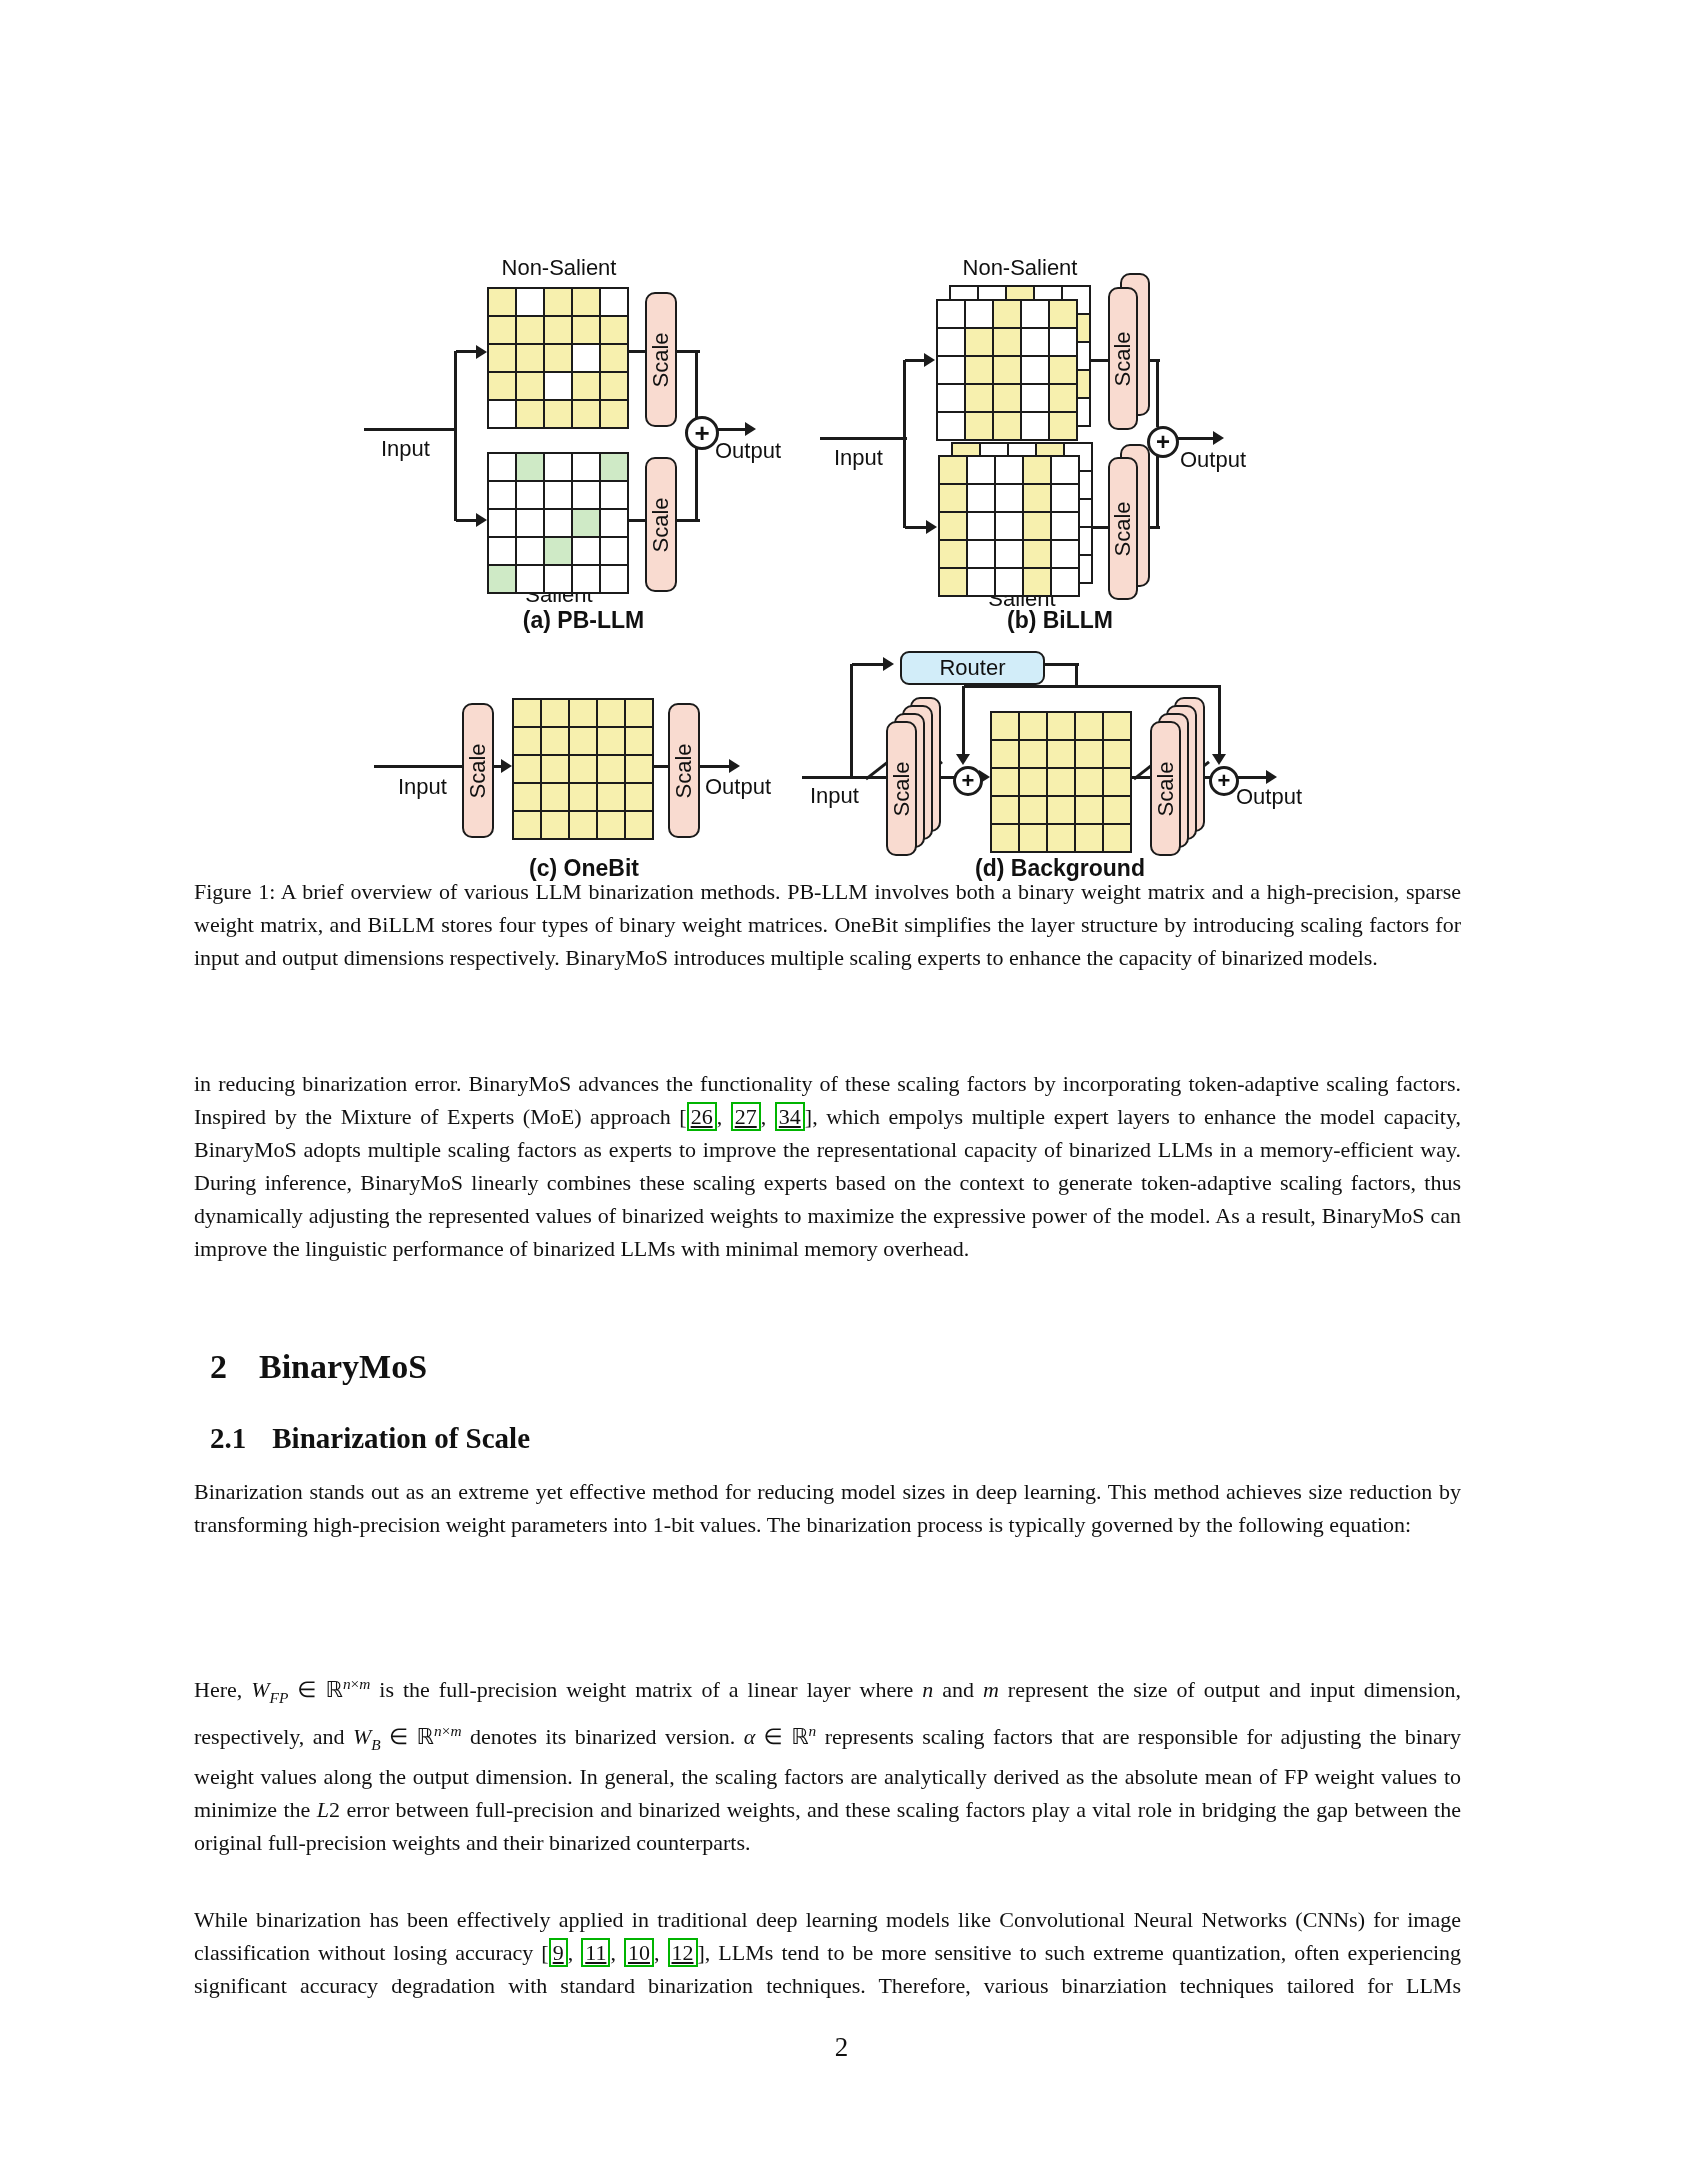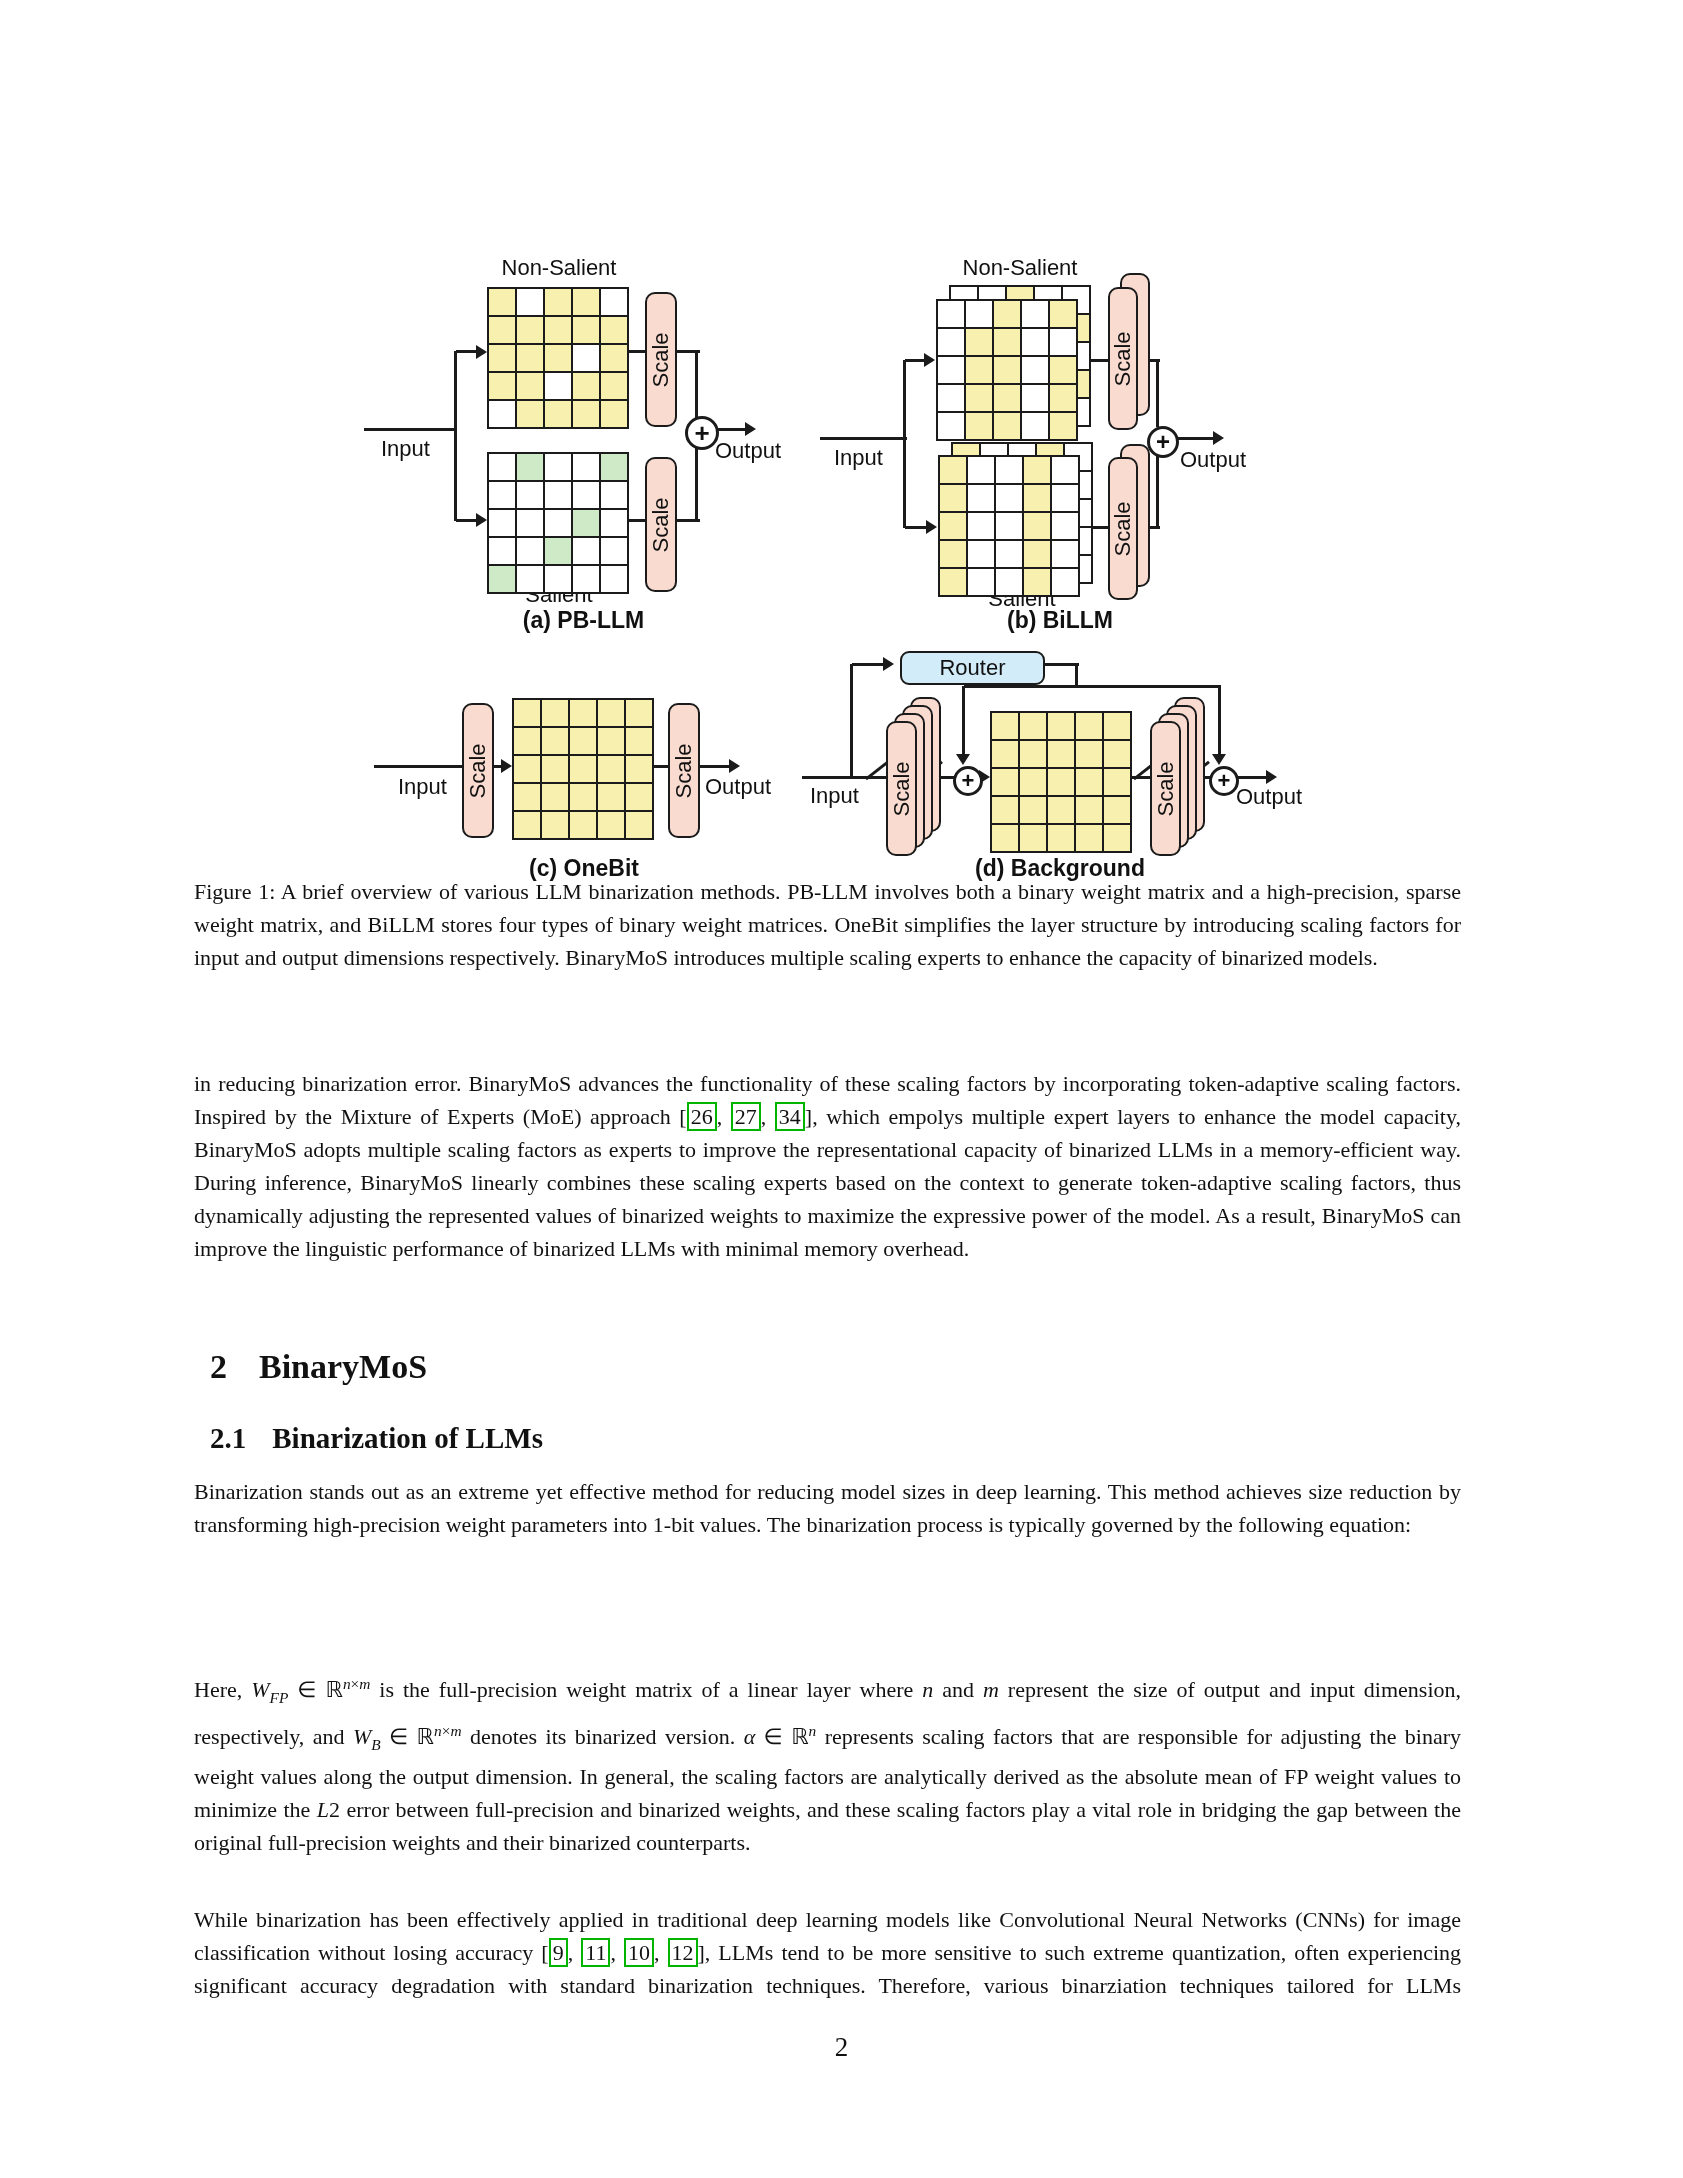--- a/index.html
+++ b/index.html
@@ -34,21 +34,21 @@
   .tb{position:absolute;left:194px;width:1267px;font-size:22px;line-height:33px;text-align:justify;}
   .tb.cont{text-align-last:justify;}
   .h2{position:absolute;left:210px;font-size:34px;font-weight:700;}
   .h2 .sec-title{margin-left:32px;}
   .h3{position:absolute;left:210px;font-size:29px;font-weight:700;}
   .h3 .sec-title{margin-left:26px;}
   .eqrow{position:absolute;left:210px;width:1267px;top:1587px;height:44px;font-size:28px;}
   .eq{position:absolute;left:0;right:0;text-align:center;}
   .eqno{position:absolute;right:0;top:0;}
   .ov{text-decoration:overline;}
-  .cite{border:2px solid var(--cite);padding:0 2px;}
+  .cite{border:2px solid var(--cite);padding:0 2px;text-decoration:underline;}
   .pageno{position:absolute;left:0;width:1683px;top:2032px;text-align:center;font-size:27px;}
   sub{font-size:70%;}
   sup{font-size:70%;}
 </style>
 </head>
 <body>
 
 <div class="page">
 
   <div class="fig">
@@ -382,21 +382,21 @@
 
   <div class="tb" style="top:875px">Figure 1: A brief overview of various LLM binarization methods. PB-LLM involves both a binary weight matrix and a high-precision, sparse weight matrix, and BiLLM stores four types of binary weight matrices. OneBit simplifies the layer structure by introducing scaling factors for input and output dimensions respectively. BinaryMoS introduces multiple scaling experts to enhance the capacity of binarized models.</div>
 
   <div class="tb" style="top:1067px">in reducing binarization error.  BinaryMoS advances the functionality of these scaling factors by incorporating token-adaptive scaling factors. Inspired by the Mixture of Experts (MoE) approach [<span class="cite">26</span>, <span class="cite">27</span>, <span class="cite">34</span>], which empolys multiple expert layers to enhance the model capacity, BinaryMoS adopts multiple scaling factors as experts to improve the representational capacity of binarized LLMs in a memory-efficient way. During inference, BinaryMoS linearly combines these scaling experts based on the context to generate token-adaptive scaling factors, thus dynamically adjusting the represented values of binarized weights to maximize the expressive power of the model. As a result, BinaryMoS can improve the linguistic performance of binarized LLMs with minimal memory overhead.</div>
 
   <div class="h2" style="top:1348px">
     <span class="sec-num">2</span><span class="sec-title">BinaryMoS</span>
   </div>
 
   <div class="h3" style="top:1422px">
-    <span class="sec-num">2.1</span><span class="sec-title">Binarization of LLMs</span>
+    <span class="sec-num">2.1</span><span class="sec-title">Binarization of Scale</span>
   </div>
 
   <div class="tb" style="top:1475px">Binarization stands out as an extreme yet effective method for reducing model sizes in deep learning. This method achieves size reduction by transforming high-precision weight parameters into 1-bit values. The binarization process is typically governed by the following equation:</div>
 
 
   <div class="tb" style="top:1667px">Here, <i>W</i><sub><i>FP</i></sub> ∈ ℝ<sup><i>n</i>×<i>m</i></sup> is the full-precision weight matrix of a linear layer where <i>n</i> and <i>m</i> represent the size of output and input dimension, respectively, and <i>W</i><sub><i>B</i></sub> ∈ ℝ<sup><i>n</i>×<i>m</i></sup> denotes its binarized version. <i>α</i> ∈ ℝ<sup><i>n</i></sup> represents scaling factors that are responsible for adjusting the binary weight values along the output dimension. In general, the scaling factors are analytically derived as the absolute mean of FP weight values to minimize the <i>L</i>2 error between full-precision and binarized weights, and these scaling factors play a vital role in bridging the gap between the original full-precision weights and their binarized counterparts.</div>
 
   <div class="tb cont" style="top:1903px">While binarization has been effectively applied in traditional deep learning models like Convolutional Neural Networks (CNNs) for image classification without losing accuracy [<span class="cite">9</span>, <span class="cite">11</span>, <span class="cite">10</span>, <span class="cite">12</span>], LLMs tend to be more sensitive to such extreme quantization, often experiencing significant accuracy degradation with standard binarization techniques. Therefore, various binarziation techniques tailored for LLMs</div>
 
   <div class="pageno">2</div>

